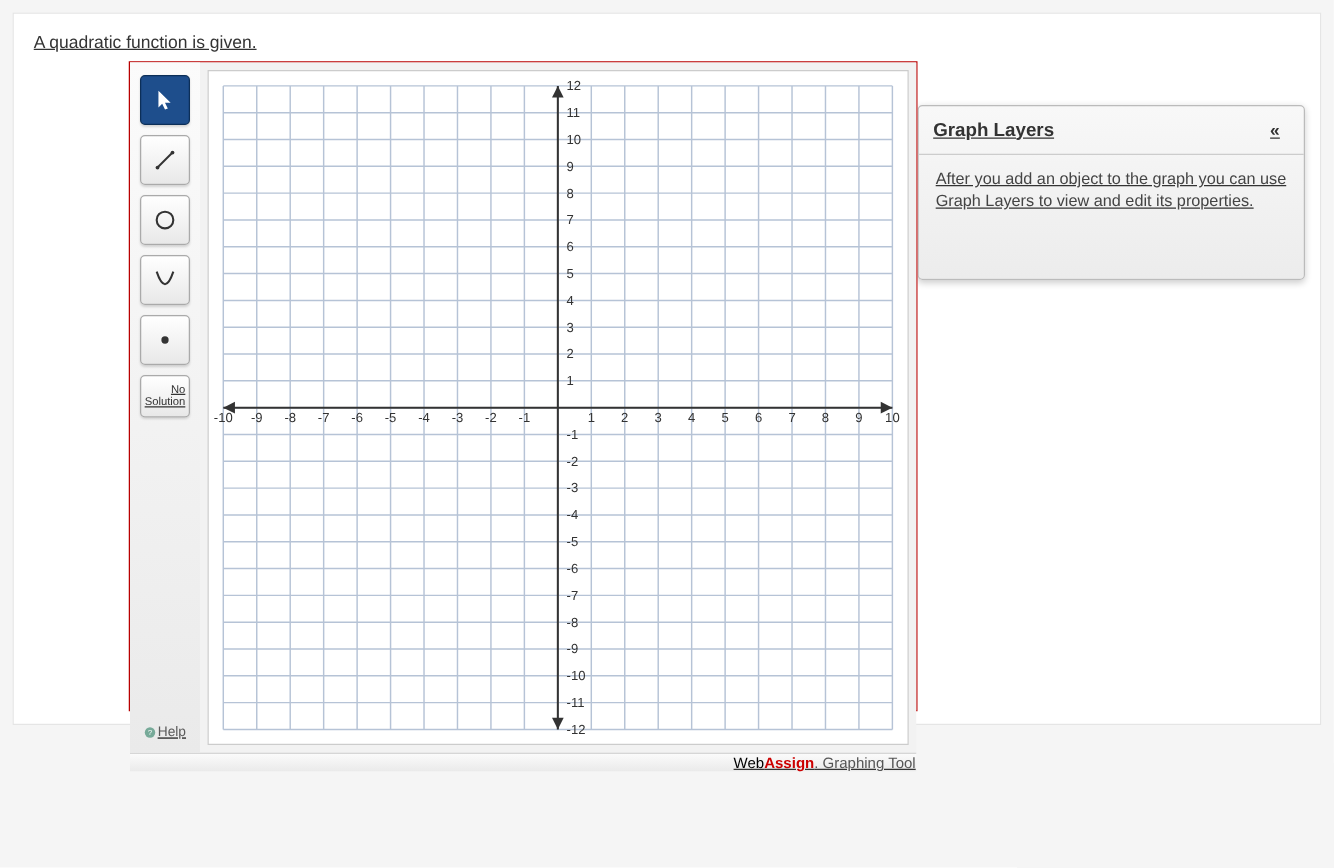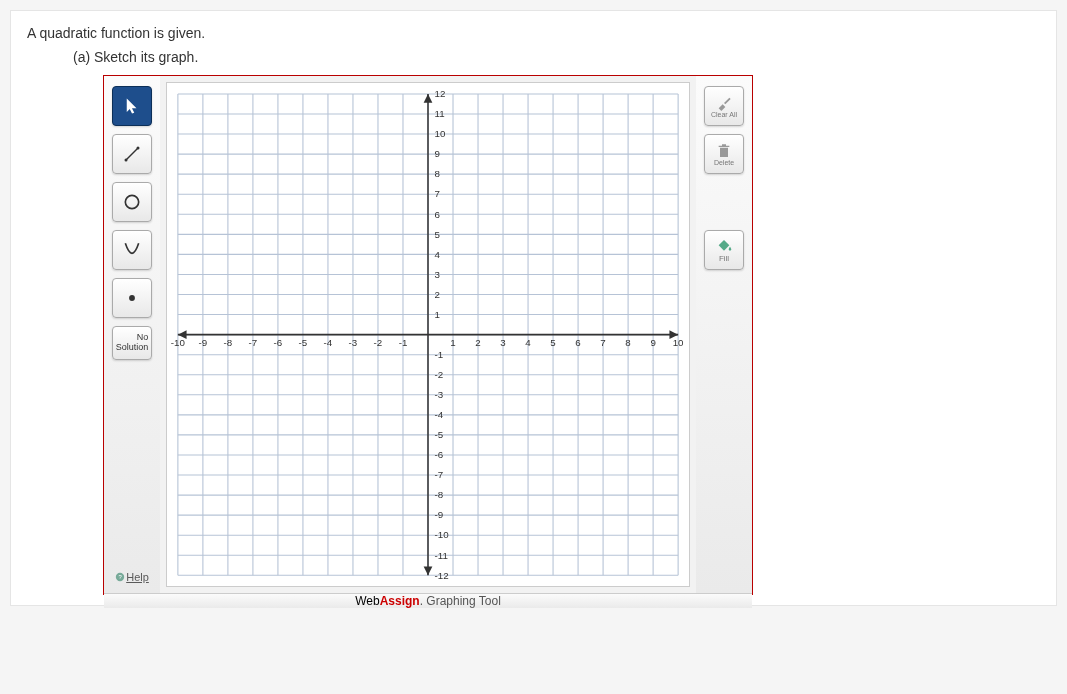--- a/index.html
+++ b/index.html
@@ -13,20 +13,21 @@
     width: 1067px;
     height: 694px;
     overflow: hidden;
     position: relative;
   }
   .main-container {
     background: #fff;
     margin: 10px;
     padding: 10px 12px;
     border: 1px solid #e5e5e5;
+    text-decoration: underline;
   }
   .problem-intro { margin: 4px 0 8px 4px; }
   .formula { margin: 6px 0 6px 50px; font-family: "Times New Roman", serif; font-size: 16px; font-style: italic; }
   .subpart { margin: 4px 0 10px 50px; }
   .graph-wrap {
     display: flex;
     gap: 0;
     margin-left: 80px;
   }
   .graph-panel {
@@ -100,21 +101,21 @@
     justify-content: center;
     font-size: 8px;
     color: #777;
     cursor: pointer;
     box-shadow: 0 1px 2px rgba(0,0,0,0.15);
   }
   .action-btn svg { width:16px; height:16px; }
   .graph-footer {
     height: 28px;
     display: flex;
-    justify-content: center;
+    justify-content: flex-end;
     align-items: center;
     font-size: 12px;
     color: #555;
     background: linear-gradient(#fbfbfb,#eaeaea);
     border-top: 1px solid #ccc;
   }
   .brand .wa { color: #000; font-weight: 400;}
   .brand .as { color: #c00; font-weight: bold;}
   .brand .gt { color: #555; }
   .layers-panel {
@@ -153,21 +154,20 @@
   .grid line.major { stroke: #b6c3d6; stroke-width:1;}
   .axis line { stroke: #333; stroke-width: 1.4;}
   .tick text { font-size: 9px; fill: #333; }
   .arrow { fill: #333; }
 </style>
 </head>
 <body>
 
 <div class="main-container">
   <div class="problem-intro">A quadratic function is given.</div>
-  <div class="subpart">(a) Sketch its graph.</div>
 
   <div class="graph-wrap">
     <div class="graph-panel">
       <div class="graph-body">
 
         <div class="tool-strip">
           <div class="tool-btn active">
             <svg viewBox="0 0 24 24" width="18" height="18">
                 <path fill="#fff" d="M5 2l0 18 4-4 3 6 3-1-3-6 6 0z"></path>
               </svg>
@@ -306,44 +306,30 @@
                 <text x="246" y="104.66666666666669" text-anchor="start">7</text>
                 <text x="246" y="86.33333333333337" text-anchor="start">8</text>
                 <text x="246" y="68" text-anchor="start">9</text>
                 <text x="246" y="49.666666666666686" text-anchor="start">10</text>
                 <text x="246" y="31.33333333333337" text-anchor="start">11</text>
                 <text x="246" y="13" text-anchor="start">12</text>
               </g>
             </svg>
         </div>
 
-        <div class="action-strip">
-          <div class="action-btn">
-            <svg viewBox="0 0 24 24">
-                <path fill="#999" d="M4 20l6-6 4 4-6 6zM12 12l8-8 2 2-8 8z"></path>
-              </svg>
-            <span style="font-size:7px;">Clear All</span>
-          </div>
-          <div class="action-btn">
-            <svg viewBox="0 0 24 24">
-                <path fill="#999" d="M6 7h12v14H6zM4 4h16v2H4zM9 2h6v2H9z"></path>
-              </svg>
-            <span style="font-size:7px;">Delete</span>
-          </div>
-          <div style="height:40px;"></div>
-          <div class="action-btn">
-            <svg viewBox="0 0 24 24">
-                <path fill="#5a8" d="M12 3l8 8-8 8-8-8zM19 17c0 1 1 2 2 2s2-1 2-2-2-4-2-4-2 3-2 4z"></path>
-              </svg>
-            <span>Fill</span>
-          </div>
-        </div>
       </div>
       <div class="graph-footer">
         <span class="brand">
           <span class="wa">Web</span><span class="as">Assign</span><span class="gt">. Graphing Tool</span>
         </span>
       </div>
     </div>
 
+    <div class="layers-panel">
+      <div class="layers-header">
+        <span>Graph Layers</span>
+        <span class="collapse-btn">«</span>
+      </div>
+      <div class="layers-body">After you add an object to the graph you can use Graph Layers to view and edit its properties.</div>
+    </div>
   </div>
 
 </div>
 
 </body></html>

